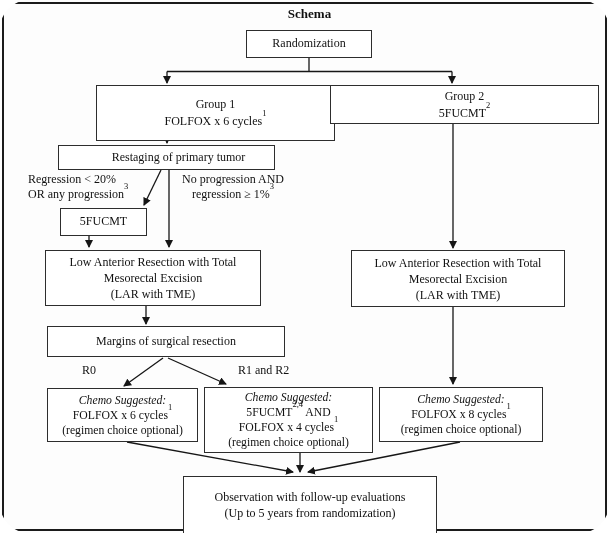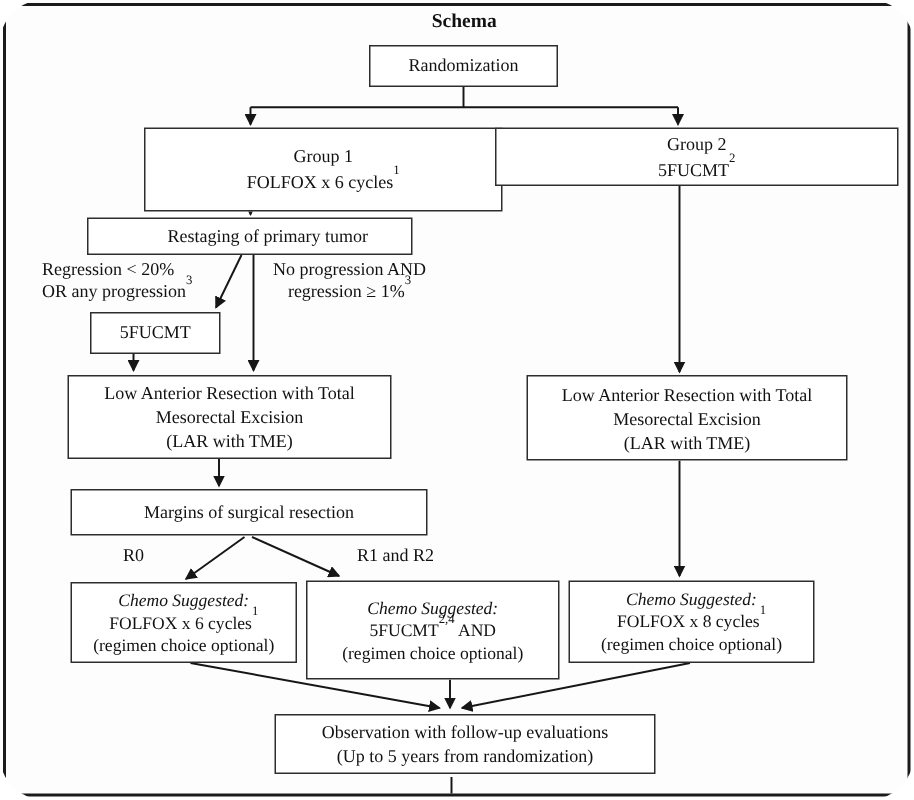--- a/index.html
+++ b/index.html
@@ -19,21 +19,21 @@
   .b-group1{left:48px;top:85px;width:239px;height:56px;line-height:17px;margin-left:48px;}
   .b-group2{left:330px;top:85px;width:269px;height:39px;line-height:17px;}
   .b-restaging{left:58px;top:145px;width:217px;height:25px;padding-left:24px;}
   .b-fucmt{left:60px;top:208px;width:87px;height:28px;}
   .b-lar-left{left:45px;top:250px;width:216px;height:56px;line-height:16px;}
   .b-lar-right{left:351px;top:250px;width:214px;height:57px;line-height:16px;}
   .b-margins{left:47px;top:326px;width:238px;height:31px;}
   .b-chemo-left{left:47px;top:388px;width:151px;height:54px;font-size:11.7px;line-height:15px;}
   .b-chemo-mid{left:204px;top:387px;width:169px;height:66px;font-size:11.7px;line-height:15px;}
   .b-chemo-right{left:379px;top:387px;width:164px;height:55px;font-size:11.7px;line-height:15px;}
-  .b-observation{left:183px;top:476px;width:254px;height:40px;line-height:16.5px;}
+  .b-observation{left:183px;top:476px;width:254px;height:58px;line-height:16.5px;}
   .elabel{position:absolute;font-size:12px;line-height:15px;text-align:right;}
   .l-regr{left:28px;top:172px;width:130px;text-align:left;}
   .l-noprog{left:172px;top:172px;width:122px;text-align:center;}
   .l-r0{left:82px;top:363px;}
   .l-r1r2{left:238px;top:363px;}
   sup{font-size:8.5px;line-height:0;position:relative;top:-0.45em;}
   .it{font-style:italic;}
   .ln{display:block;}
 </style>
 </head>
@@ -123,20 +123,21 @@
 
   <div class="box b-chemo-left">
     <span class="ln it">Chemo Suggested:</span>
     <span class="ln"><span>FOLFOX x 6 cycles</span><sup>1</sup></span>
     <span class="ln">(regimen choice optional)</span>
   </div>
 
   <div class="box b-chemo-mid">
     <span class="ln it">Chemo Suggested:</span>
     <span class="ln"><span>5FUCMT</span><sup>2,4</sup><span> AND</span></span>
+    <span class="ln"><span>FOLFOX x 4 cycles</span><sup>1</sup></span>
     <span class="ln">(regimen choice optional)</span>
   </div>
 
   <div class="box b-chemo-right">
     <span class="ln it">Chemo Suggested:</span>
     <span class="ln"><span>FOLFOX x 8 cycles</span><sup>1</sup></span>
     <span class="ln">(regimen choice optional)</span>
   </div>
 
   <div class="box b-observation">

